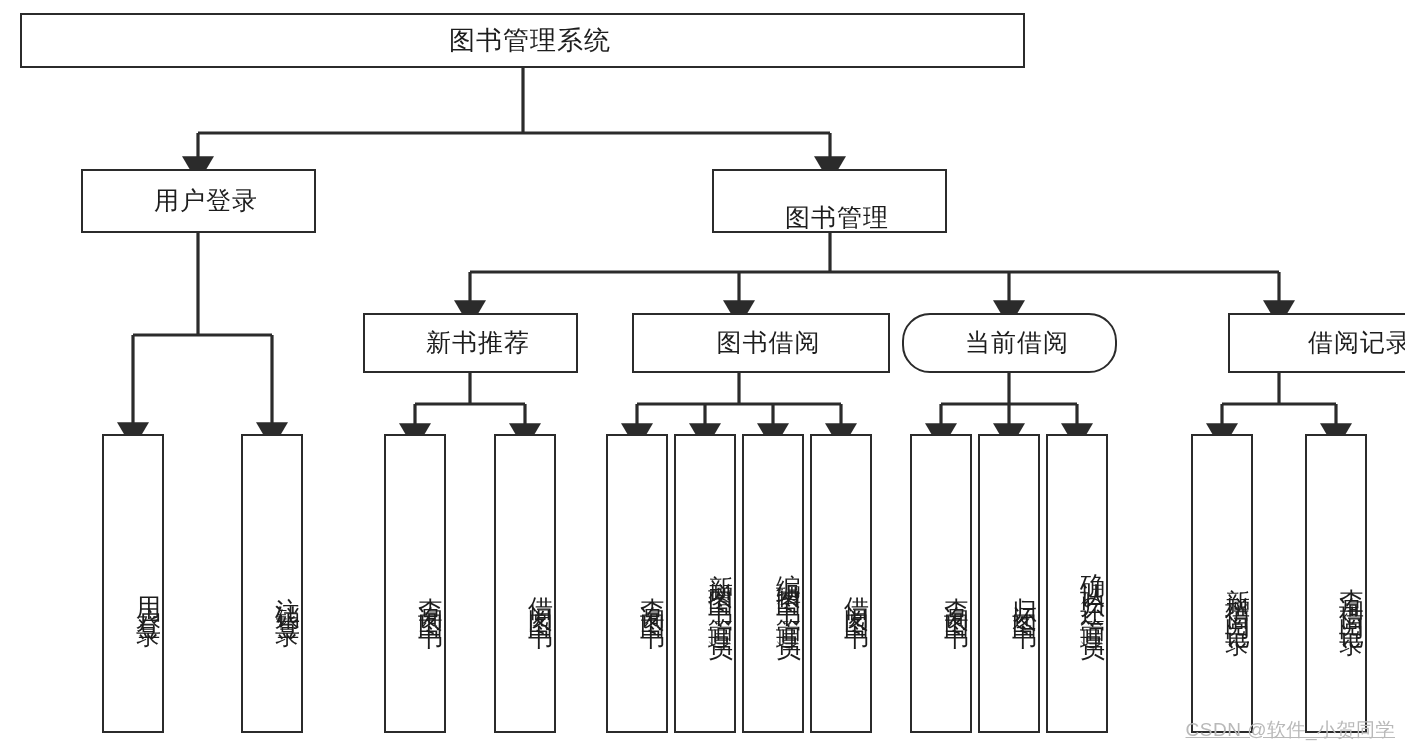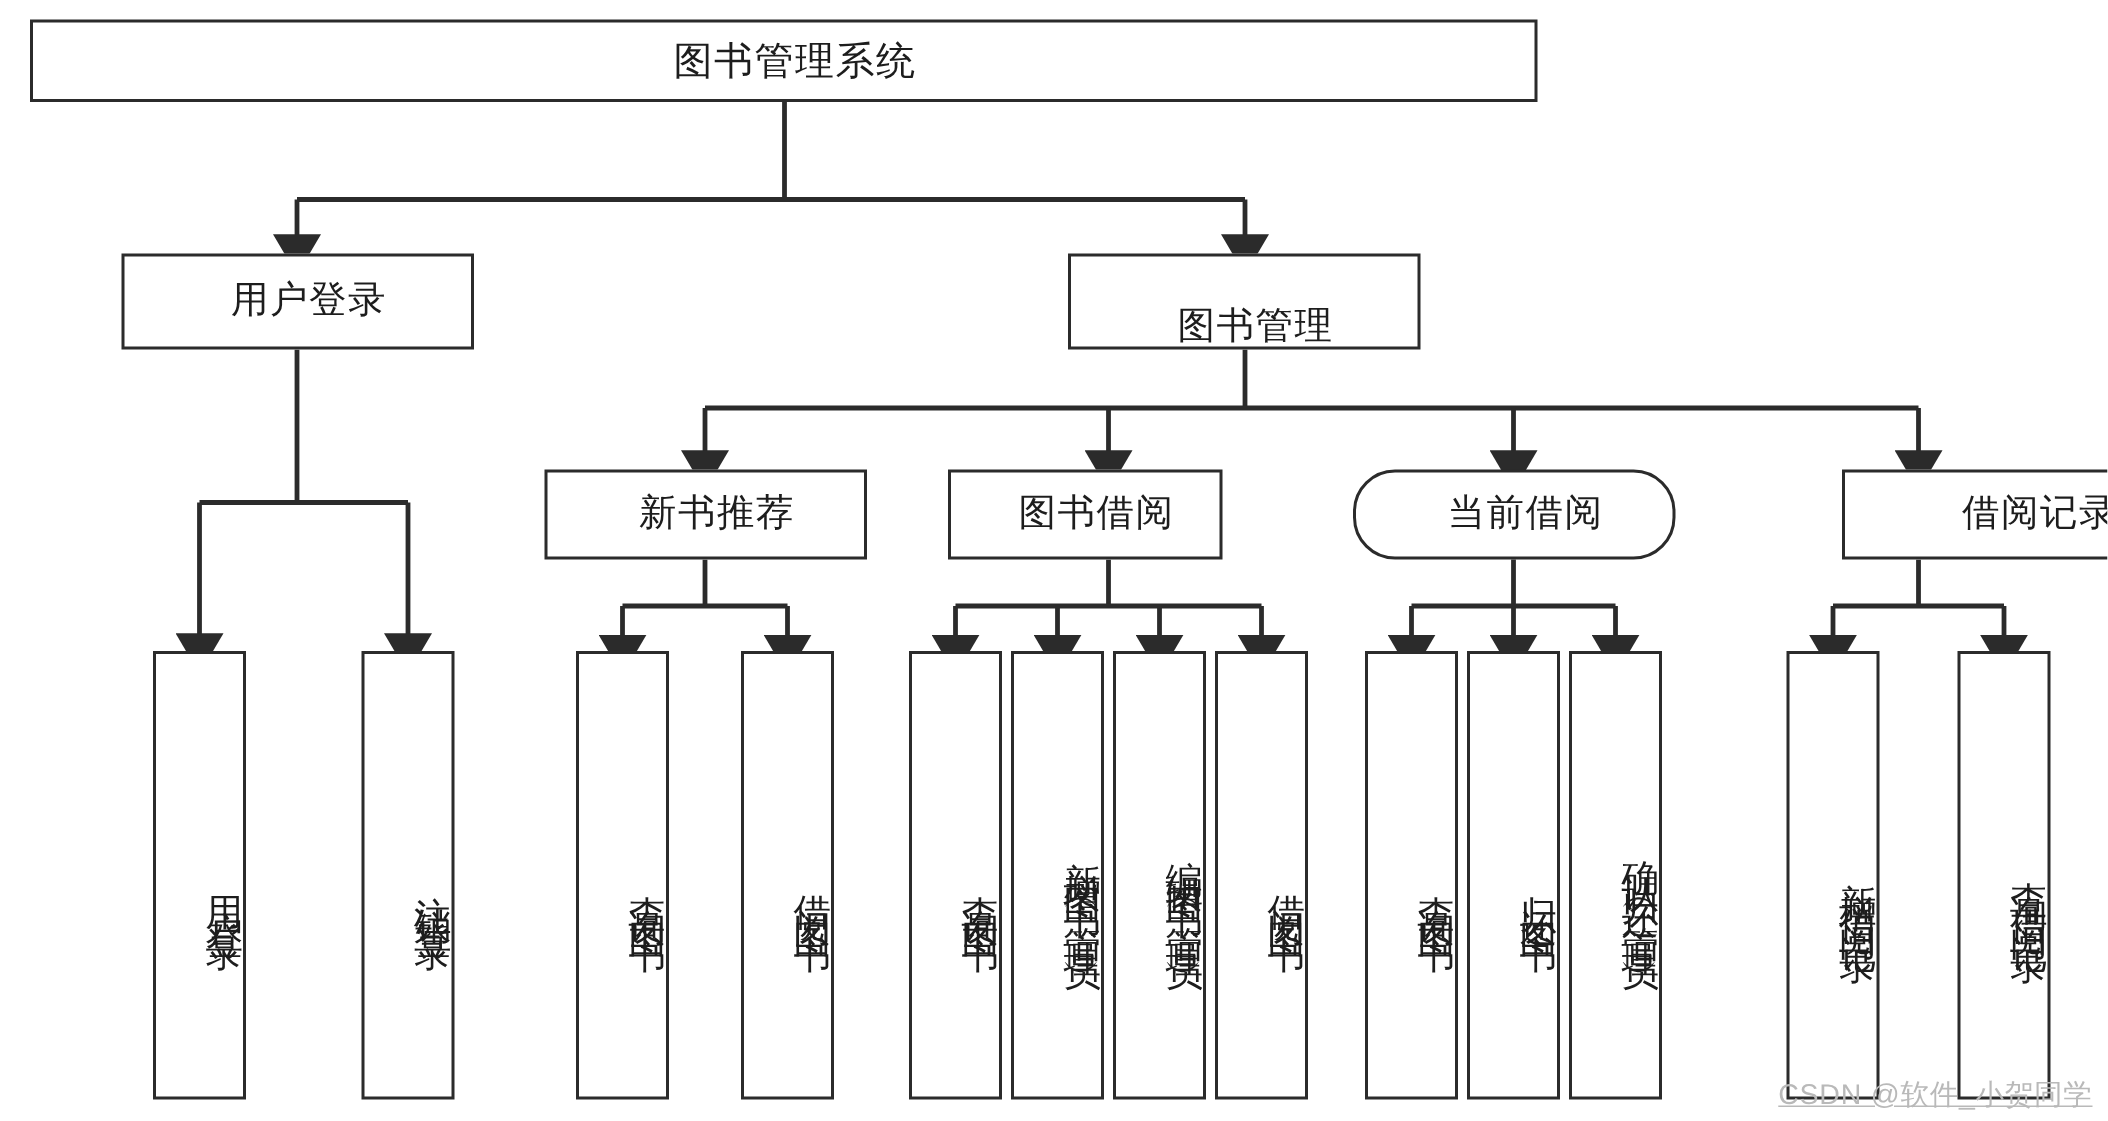--- a/index.html
+++ b/index.html
@@ -133,21 +133,21 @@
   <div class="node horiz" style="left:81px; top:169px; width:235px; height:64px;">
     <span>用户登录</span>
   </div>
   <div class="node horiz" style="left:712px; top:169px; width:235px; height:64px;align-items:flex-end;">
     <span>图书管理</span>
   </div>
 
   <div class="node horiz" style="left:363px; top:313px; width:215px; height:60px;align-items:center;">
     <span>新书推荐</span>
   </div>
-  <div class="node horiz" style="left:632px; top:313px; width:183px; height:60px;">
+  <div class="node horiz" style="left:632px; top:313px; width:258px; height:60px;">
     <span>图书借阅</span>
   </div>
   <div class="node horiz" style="left:902px; top:313px; width:215px; height:60px;border-radius:28px;">
     <span>当前借阅</span>
   </div>
   <div class="node horiz" style="left:1228px; top:313px; width:249px; height:60px;">
     <span>借阅记录</span>
   </div>
 
   <div class="node vert" style="left:102px; top:434px; width:62px; height:299px;">

